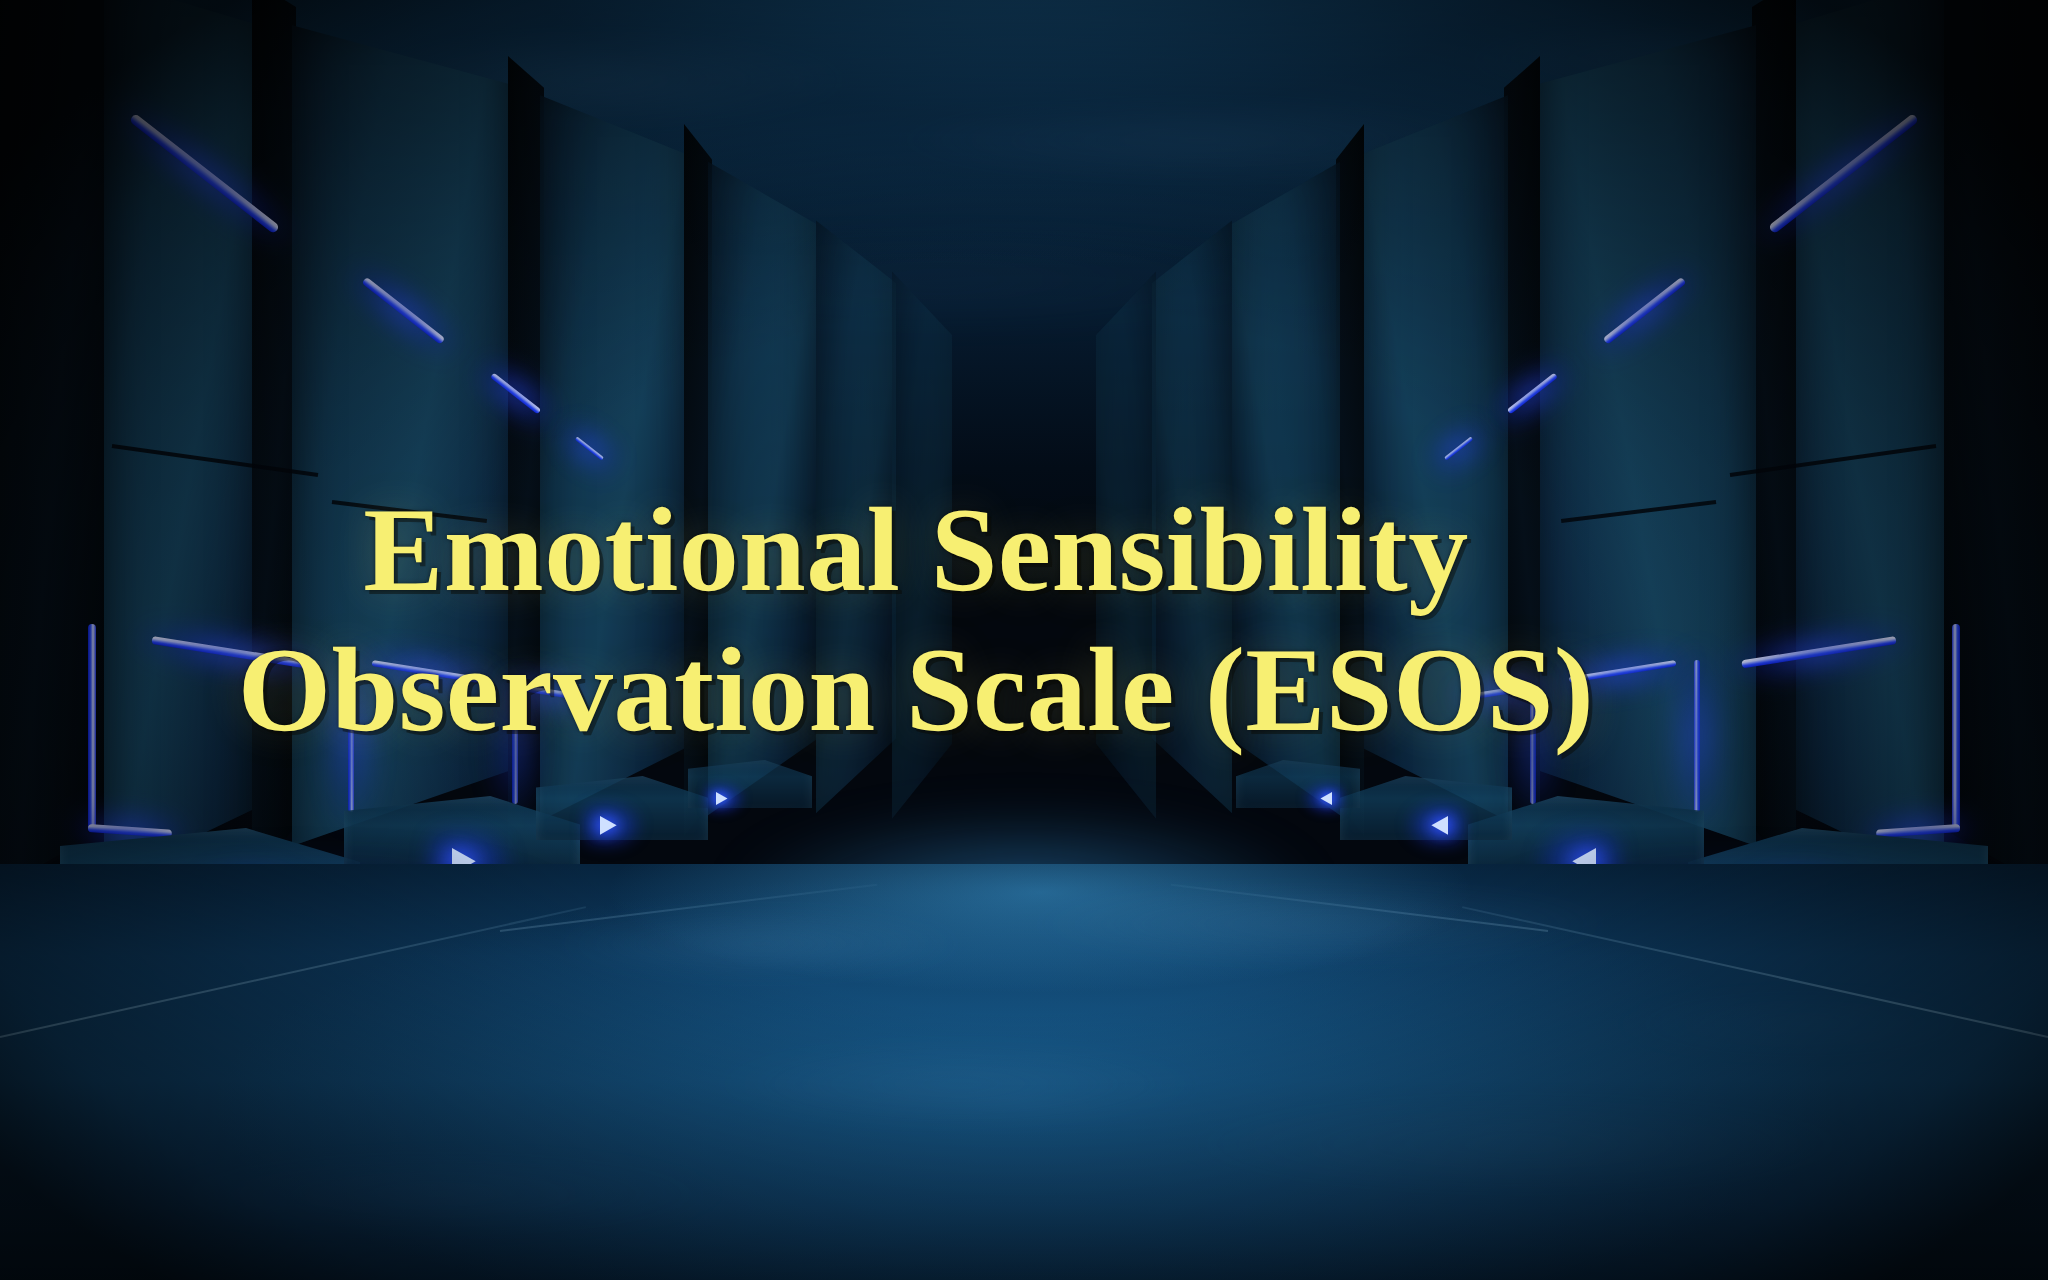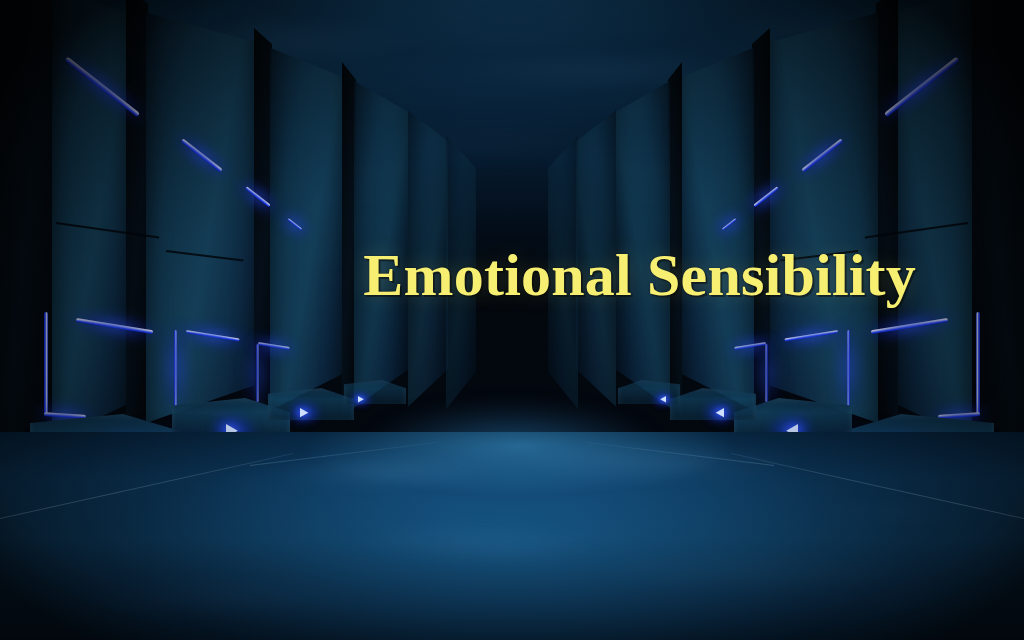--- a/index.html
+++ b/index.html
@@ -129,21 +129,21 @@
 
   
   .vignette{
     position:absolute;inset:0;pointer-events:none;
     background:radial-gradient(ellipse 640px 420px at 512px 330px, rgba(0,0,0,0) 42%, rgba(0,0,0,.55) 88%, rgba(0,0,0,.8) 100%);
   }
 
   
   .title-wrap{
     position:absolute;left:0;top:240px;width:916px;
-    text-align:right;pointer-events:none;z-index:40;
+    text-align:center;pointer-events:none;z-index:40;
   }
   .title-line{
     display:block;
     font-family:"Liberation Serif", "DejaVu Serif", serif;
     font-weight:700;
     font-size:60px;
     line-height:70px;
     letter-spacing:.2px;
     color:#f7ef72;
     text-shadow:
@@ -280,15 +280,16 @@
     <div class="floor-line" style="left:0px;top:518px;width:300px;transform:rotate(-12.5deg);"></div>
     <div class="floor-line" style="left:1024px;top:518px;width:300px;transform:rotate(192.5deg);"></div>
     <div class="floor-line" style="left:250px;top:465px;width:190px;transform:rotate(-7deg);opacity:.45;"></div>
     <div class="floor-line" style="left:774px;top:465px;width:190px;transform:rotate(187deg);opacity:.45;"></div>
 
     <div class="vignette"></div>
   </div>
 
   <div class="title-wrap">
     <span class="title-line">Emotional Sensibility</span>
+    <span class="title-line">Observation Scale (ESOS)</span>
   </div>
 
 </div>
 
 </body></html>

